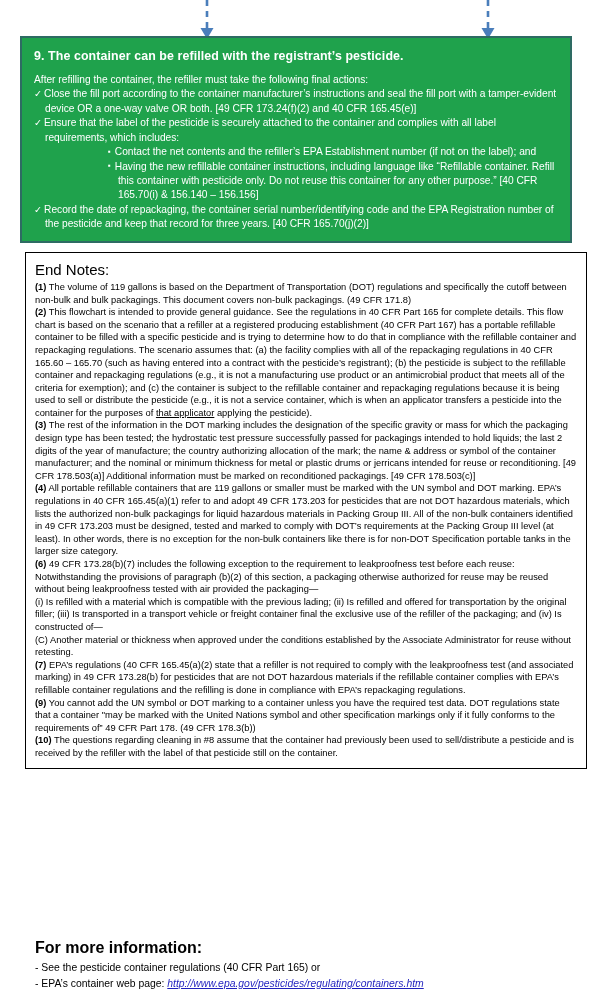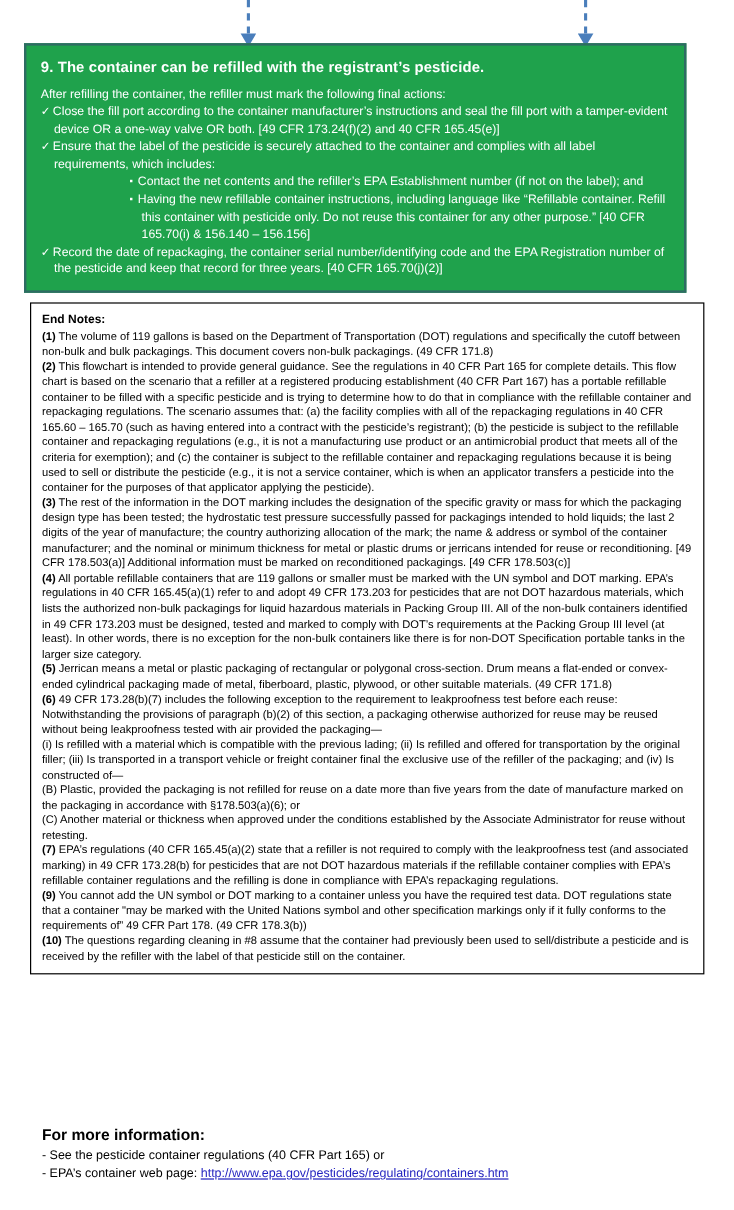--- a/index.html
+++ b/index.html
@@ -81,72 +81,73 @@
     position: absolute;
     left: 25px;
     top: 252px;
     width: 562px;
     box-sizing: border-box;
     border: 1.2px solid #000000;
     background: #ffffff;
     padding: 7px 9px 8px 9px;
   }
   .notes-title {
-    font-size: 10px;
-    font-weight: bold;
+    font-size: 15px;
+    font-weight: normal;
     line-height: 1.33;
     margin-bottom: 1px;
   }
   .note {
     font-size: 9.3px;
     line-height: 1.355;
     text-align: left;
     margin: 0;
   }
   .note b { font-weight: bold; }
-  .note .u { }
+  .note .u { text-decoration: underline; }
 
   
   .more-info {
     position: absolute;
     left: 35px;
     top: 936px;
     width: 540px;
   }
   .mi-title {
-    font-size: 13px;
+    font-size: 16px;
     font-weight: bold;
     line-height: 1.5;
   }
   .mi-line {
     font-size: 10.4px;
     line-height: 1.52;
   }
   .mi-link {
     color: #1F1FBE;
     text-decoration: underline;
+    font-style: italic;
   }
 </style>
 </head>
 <body>
 
 <div class="page">
 
   <svg class="arrows" viewBox="0 0 612 42" width="612" height="42">
     <line x1="207" y1="0" x2="207" y2="30" stroke="#4A7EBB" stroke-width="2.6" stroke-dasharray="6,5"></line>
     <polygon points="200.5,28 213.5,28 207,39" fill="#4A7EBB"></polygon>
     <line x1="488" y1="0" x2="488" y2="30" stroke="#4A7EBB" stroke-width="2.6" stroke-dasharray="6,5"></line>
     <polygon points="481.5,28 494.5,28 488,39" fill="#4A7EBB"></polygon>
   </svg>
 
   <div class="green-box">
 
     <div class="green-title">9. The container can be refilled with the registrant’s pesticide.</div>
 
-    <div class="green-line">After refilling the container, the refiller must mark the following final actions:</div>
+    <div class="green-line">After refilling the container, the refiller must take the following final actions:</div>
 
     <div class="green-check">
       <span class="chk">✓</span><span>Close the fill port according to the container manufacturer’s instructions and seal the fill port with a tamper-evident device OR a one-way valve OR both. [49 CFR 173.24(f)(2) and 40 CFR 165.45(e)]</span>
     </div>
 
     <div class="green-check">
       <span class="chk">✓</span><span>Ensure that the label of the pesticide is securely attached to the container and complies with all label requirements, which includes:</span>
     </div>
 
     <div class="green-sub">
@@ -162,24 +163,22 @@
     </div>
   </div>
 
   <div class="notes-box">
     <div class="notes-title">End Notes:</div>
     <div id="notes-list">
         <div class="note"><b>(1)</b> The volume of 119 gallons is based on the Department of Transportation (DOT) regulations and specifically the cutoff between non-bulk and bulk packagings.  This document covers non-bulk packagings. (49 CFR 171.8)</div>
         <div class="note"><b>(2)</b> This flowchart is intended to provide general guidance.  See the regulations in 40 CFR Part 165 for complete details.  This flow chart is based on the scenario that a refiller at a registered producing establishment (40 CFR Part 167) has a portable refillable container to be filled with a specific pesticide and is trying to determine how to do that in compliance with the refillable container and repackaging regulations.  The scenario assumes that: (a) the facility complies with all of the repackaging regulations in 40 CFR 165.60 – 165.70 (such as having entered into a contract with the pesticide’s registrant); (b) the pesticide is subject to the refillable container and repackaging regulations (e.g., it is not a manufacturing use product or an antimicrobial product that meets all of the criteria for exemption); and (c) the container is subject to the refillable container and repackaging regulations because it is being used to sell or distribute the pesticide (e.g., it is not a service container, which is when an applicator transfers a pesticide into the container for the purposes of <span class="u">that applicator</span> applying the pesticide).</div>
         <div class="note"><b>(3)</b> The rest of the information in the DOT marking includes the designation of the specific gravity or mass for which the packaging design type has been tested; the hydrostatic test pressure successfully passed for packagings intended to hold liquids; the last 2 digits of the year of manufacture; the country authorizing allocation of the mark; the name &amp; address or symbol of the container manufacturer; and the nominal or minimum thickness for metal or plastic drums or jerricans intended for reuse or reconditioning.  [49 CFR 178.503(a)]  Additional information must be marked on reconditioned packagings.  [49 CFR 178.503(c)]</div>
         <div class="note"><b>(4)</b> All portable refillable containers that are 119 gallons or smaller must be marked with the UN symbol and DOT marking. EPA’s regulations in 40 CFR 165.45(a)(1) refer to and adopt 49 CFR 173.203 for pesticides that are not DOT hazardous materials, which lists the authorized non-bulk packagings for liquid hazardous materials in Packing Group III. All of the non-bulk containers identified in 49 CFR 173.203 must be designed, tested and marked to comply with DOT’s requirements at the Packing Group III level (at least).  In other words, there is no exception for the non-bulk containers like there is for non-DOT Specification portable tanks in the larger size category.</div>
-        <div class="note"><b>(5)</b> Jerrican means a metal or plastic packaging of rectangular or polygonal cross-section.  Drum means a flat-ended or convex-ended cylindrical packaging made of metal, fiberboard, plastic, plywood, or other suitable materials.  (49 CFR 171.8)</div>
         <div class="note"><b>(6)</b> 49 CFR 173.28(b)(7) includes the following exception to the requirement to leakproofness test before each reuse: Notwithstanding the provisions of paragraph (b)(2) of this section, a packaging otherwise authorized for reuse may be reused without being leakproofness tested with air provided the packaging—</div>
         <div class="note">(i) Is refilled with a material which is compatible with the previous lading; (ii) Is refilled and offered for transportation by the original filler; (iii) Is transported in a transport vehicle or freight container final the exclusive use of the refiller of the packaging; and (iv) Is constructed of—</div>
-        <div class="note">(B) Plastic, provided the packaging is not refilled for reuse on a date more than five years from the date of manufacture marked on the packaging in accordance with §178.503(a)(6); or</div>
         <div class="note">(C) Another material or thickness when approved under the conditions established by the Associate Administrator for reuse without retesting.</div>
         <div class="note"><b>(7)</b> EPA’s regulations (40 CFR 165.45(a)(2) state that a refiller is not required to comply with the leakproofness test (and associated marking) in 49 CFR 173.28(b) for pesticides that are not DOT hazardous materials if the refillable container complies with EPA’s refillable container regulations and the refilling is done in compliance with EPA’s repackaging regulations.</div>
         <div class="note"><b>(9)</b> You cannot add the UN symbol or DOT marking to a container unless you have the required test data.  DOT regulations state that a container "may be marked with the United Nations symbol and other specification markings only if it fully conforms to the requirements of” 49 CFR Part 178.  (49 CFR 178.3(b))</div>
         <div class="note"><b>(10)</b> The questions regarding cleaning in #8 assume that the container had previously been used to sell/distribute a pesticide and is received by the refiller with the label of that pesticide still on the container.</div>
       </div>
   </div>
 
   <div class="more-info">
     <div class="mi-title">For more information:</div>
     <div class="mi-line">- See the pesticide container regulations (40 CFR Part 165) or</div>

